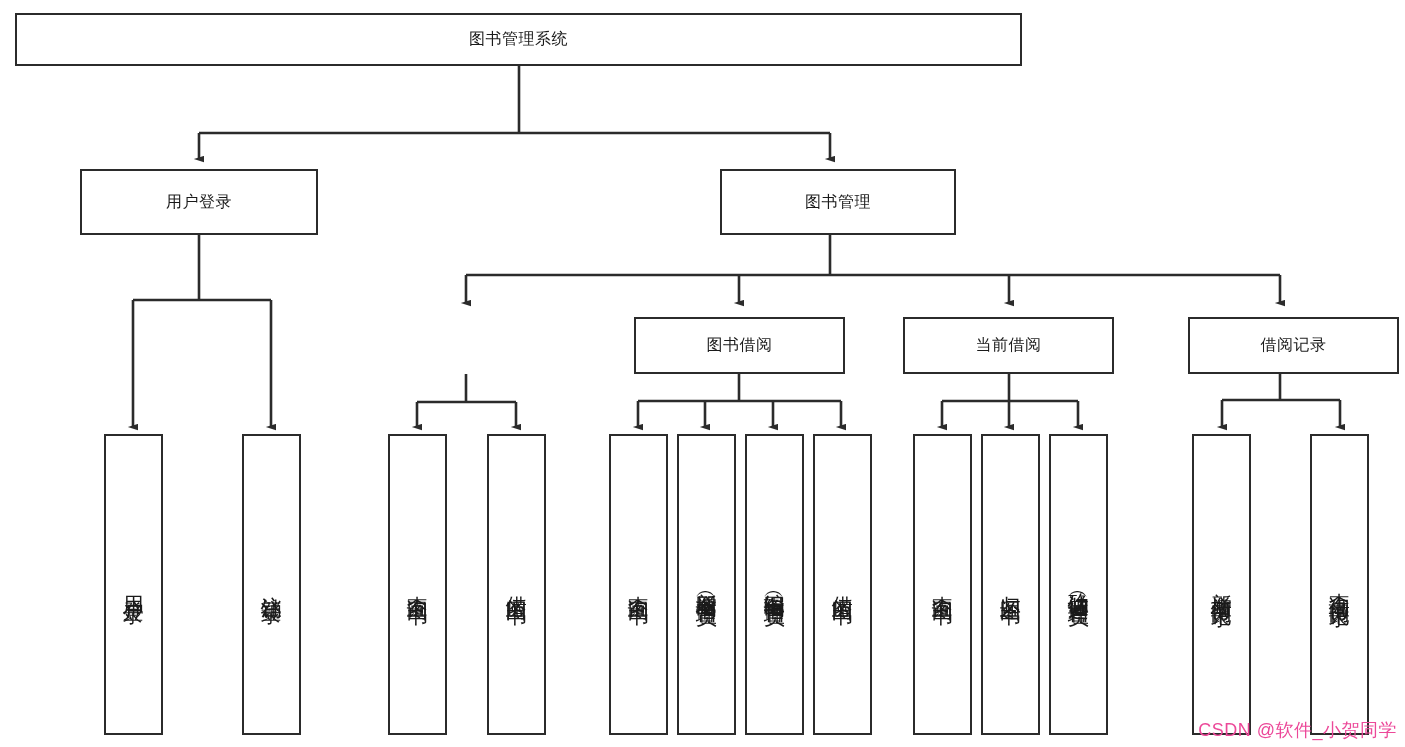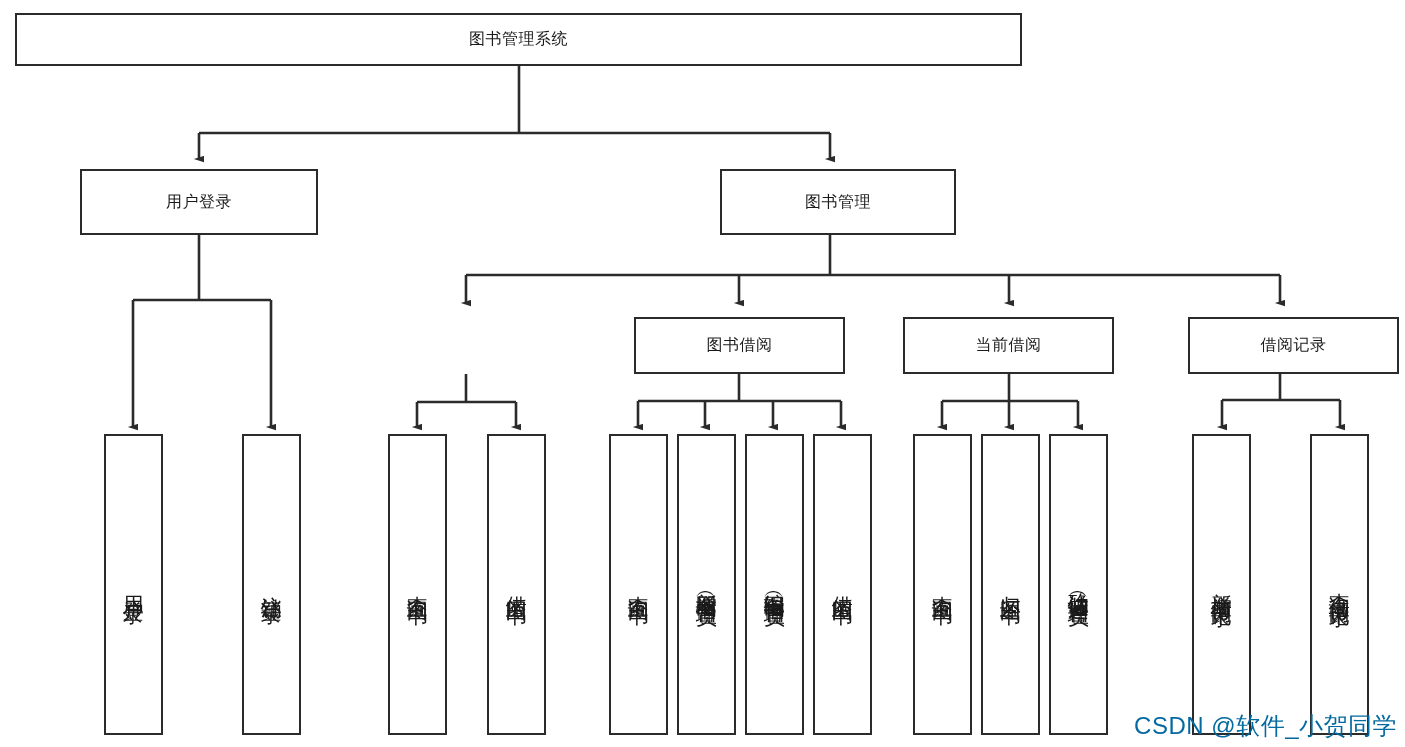--- a/index.html
+++ b/index.html
@@ -56,22 +56,22 @@
     text-align: center;
     max-height: 100%;
   }
   .node.leaf.tall-text .label {
     letter-spacing: 2px;
   }
   .watermark {
     position: absolute;
     right: 8px;
     bottom: 5px;
-    font-size: 24px;
-    color: #0369a1;
+    font-size: 18px;
+    color: #ec4899;
     letter-spacing: 0.5px;
     z-index: 5;
     white-space: nowrap;
   }
 </style>
 </head>
 <body>
 
 <div id="canvas">
 

